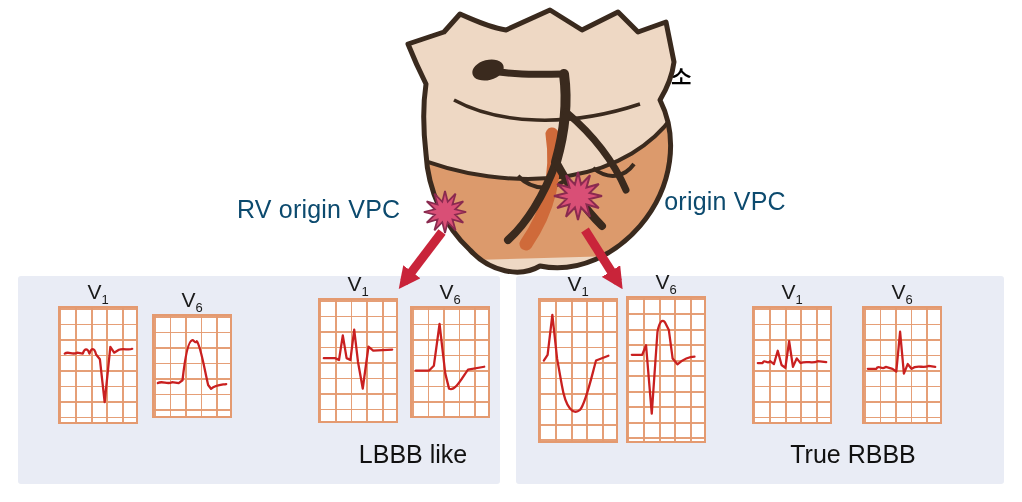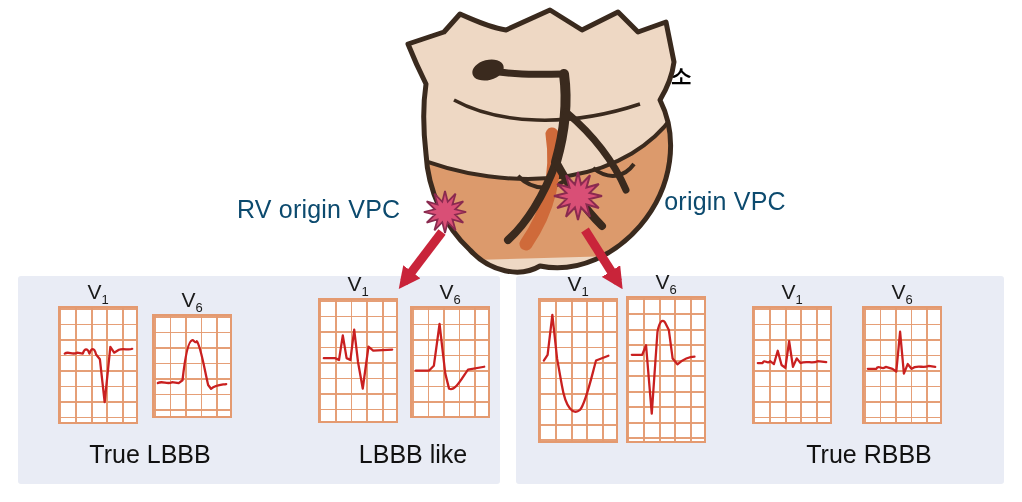--- a/index.html
+++ b/index.html
@@ -30,21 +30,21 @@
           repeating-linear-gradient(to bottom, rgba(228,154,112,.95) 0 1.5px, transparent 1.5px 15.5px);}
   .grid svg{position:absolute;left:0;top:0;width:100%;height:100%;}
   .trace{stroke:#c92020;stroke-width:2.4;fill:none;stroke-linecap:round;stroke-linejoin:round;}
 
   .s1{left:58px;top:280px}.s2{left:152px;top:288px}
   .s3{left:318px;top:272px}.s4{left:410px;top:280px}
   .s5{left:538px;top:272px}.s6{left:626px;top:270px}
   .s7{left:752px;top:280px}.s8{left:862px;top:280px}
 
   .cap{position:absolute;top:440px;width:190px;font-size:25px;color:#111;text-align:center;z-index:2;}
-  .c1{left:55px}.c2{left:318px}.c3{left:523px}.c4{left:774px}
+  .c1{left:55px}.c2{left:318px}.c3{left:523px}.c4{left:758px}
 </style>
 </head>
 <body>
 
 <div id="canvas">
 
   <div class="panel" id="panel-left"></div>
   <div class="panel" id="panel-right"></div>
 
   <svg id="heart-svg" viewBox="0 0 340 300">
@@ -153,17 +153,16 @@
 
   <div class="strip s8">
     <div class="lead"><span>V</span><sub>6</sub></div>
     <div class="grid" style="height:118px">
       <svg viewBox="0 0 80 118">
           <path class="trace" d="M4,63 L13,63 C15,58 19,65 23,61 L30,63 L34,66 L38,24 L42,68 L46,58 L50,63 C56,58 62,63 68,60 L75,61"></path>
         </svg>
     </div>
   </div>
 
-  <div class="cap c1">True LBBB</div>
   <div class="cap c2">LBBB like</div>
   <div class="cap c4">True RBBB</div>
 
 </div>
 
 </body></html>

